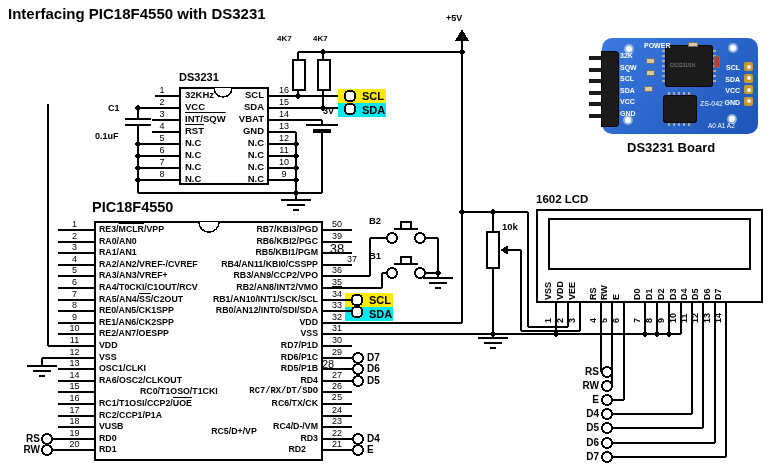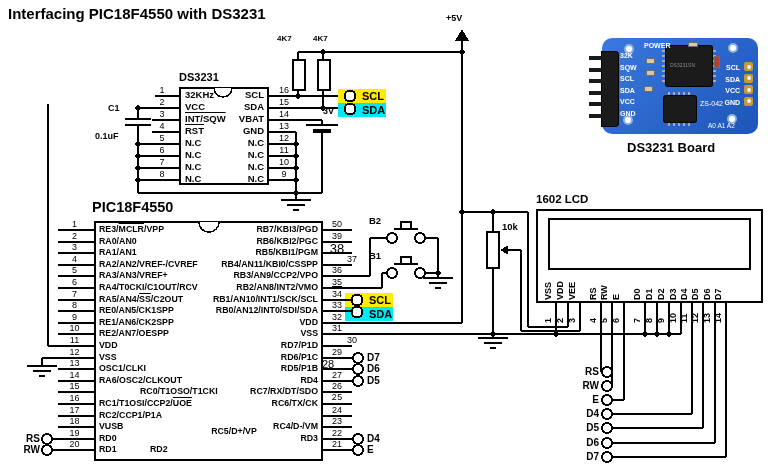--- a/index.html
+++ b/index.html
@@ -282,40 +282,40 @@
       <div class="t pin-num" style="left: 322px; top: 277px; width: 30px; text-align: center; font-size: 9px; text-decoration: underline;">35</div>
       <div class="t pic-label" style="left: 150px; top: 282px; width: 168px; text-align: right;"><span>RB2/AN8/INT2/VMO</span></div>
       <div class="t pin-num" style="left: 322px; top: 289px; width: 30px; text-align: center; font-size: 9px;">34</div>
       <div class="t pic-label" style="left: 150px; top: 294px; width: 168px; text-align: right;"><span>RB1/AN10/INT1/SCK/SCL</span></div>
       <div class="t pin-num" style="left: 322px; top: 300px; width: 30px; text-align: center; font-size: 9px;">33</div>
       <div class="t pic-label" style="left: 150px; top: 305px; width: 168px; text-align: right;"><span>RB0/AN12/INT0/SDI/SDA</span></div>
       <div class="t pin-num" style="left: 322px; top: 312px; width: 30px; text-align: center; font-size: 9px;">32</div>
       <div class="t pic-label" style="left: 150px; top: 317px; width: 168px; text-align: right;"><span>VDD</span></div>
       <div class="t pin-num" style="left: 322px; top: 323px; width: 30px; text-align: center; font-size: 9px;">31</div>
       <div class="t pic-label" style="left: 150px; top: 328px; width: 168px; text-align: right;"><span>VSS</span></div>
-      <div class="t pin-num" style="left: 322px; top: 335px; width: 30px; text-align: center; font-size: 9px; margin-left: 15px;">30</div>
+      <div class="t pin-num" style="left: 322px; top: 335px; width: 30px; text-align: center; font-size: 9px;">30</div>
       <div class="t pic-label" style="left: 150px; top: 340px; width: 168px; text-align: right;"><span>RD7/P1D</span></div>
       <div class="t pin-num" style="left: 322px; top: 347px; width: 30px; text-align: center; font-size: 9px;">29</div>
       <div class="t pic-label" style="left: 150px; top: 352px; width: 168px; text-align: right;"><span>RD6/P1C</span></div>
       <div class="t pin-num" style="left: 322px; top: 358px; width: 30px; text-align: left; font-size: 11px;">28</div>
       <div class="t pic-label" style="left: 150px; top: 363px; width: 168px; text-align: right;"><span>RD5/P1B</span></div>
       <div class="t pin-num" style="left: 322px; top: 370px; width: 30px; text-align: center; font-size: 9px;">27</div>
       <div class="t pic-label" style="left: 150px; top: 375px; width: 168px; text-align: right;"><span>RD4</span></div>
       <div class="t pin-num" style="left: 322px; top: 381px; width: 30px; text-align: center; font-size: 9px;">26</div>
-      <div class="t pic-label" style="left: 150px; top: 386px; width: 168px; text-align: right;"><span>RC7/RX/DT/SDO</span></div>
+      <div class="t pic-label" style="left: 150px; top: 386px; width: 168px; text-align: right; font-family: Liberation Mono, monospace;"><span>RC7/RX/DT/SDO</span></div>
       <div class="t pin-num" style="left: 322px; top: 393px; width: 30px; text-align: center; font-size: 9px; font-family: Liberation Mono, monospace;">25</div>
       <div class="t pic-label" style="left: 150px; top: 398px; width: 168px; text-align: right;"><span>RC6/TX/CK</span></div>
       <div class="t pin-num" style="left: 322px; top: 405px; width: 30px; text-align: center; font-size: 9px;">24</div>
       <div class="t pic-label" style="left: 150px; top: 426px; width: 168px; text-align: center;"><span>RC5/D+/VP</span></div>
       <div class="t pin-num" style="left: 322px; top: 416px; width: 30px; text-align: center; font-size: 9px;">23</div>
       <div class="t pic-label" style="left: 150px; top: 421px; width: 168px; text-align: right;"><span>RC4/D-/VM</span></div>
       <div class="t pin-num" style="left: 322px; top: 428px; width: 30px; text-align: center; font-size: 9px;">22</div>
       <div class="t pic-label" style="left: 150px; top: 433px; width: 168px; text-align: right;"><span>RD3</span></div>
       <div class="t pin-num" style="left: 322px; top: 439px; width: 30px; text-align: center; font-size: 9px;">21</div>
-      <div class="t pic-label" style="left: 150px; top: 444px; width: 168px; "><span>RD2</span></div>
+      <div class="t pic-label" style="left: 138px; top: 444px; width: 168px; text-align: right;"><span>RD2</span></div>
       <div class="t pin-num" style="left: 146px; top: 85px; width: 32px; text-align: center; font-size: 9px;">1</div>
       <div class="t ds-label" style="left: 185px; top: 90px;"><span>32KHz</span></div>
       <div class="t pin-num" style="left: 146px; top: 97px; width: 32px; text-align: center; font-size: 9px;">2</div>
       <div class="t ds-label" style="left: 185px; top: 102px;"><span>VCC</span></div>
       <div class="t pin-num" style="left: 146px; top: 109px; width: 32px; text-align: center; font-size: 9px;">3</div>
       <div class="t ds-label" style="left: 185px; top: 114px;"><span class="ov">INT/SQW</span></div>
       <div class="t pin-num" style="left: 146px; top: 121px; width: 32px; text-align: center; font-size: 9px;">4</div>
       <div class="t ds-label" style="left: 185px; top: 126px;"><span class="ov">RST</span></div>
       <div class="t pin-num" style="left: 146px; top: 133px; width: 32px; text-align: center; font-size: 9px;">5</div>
       <div class="t ds-label" style="left: 185px; top: 138px;"><span>N.C</span></div>

